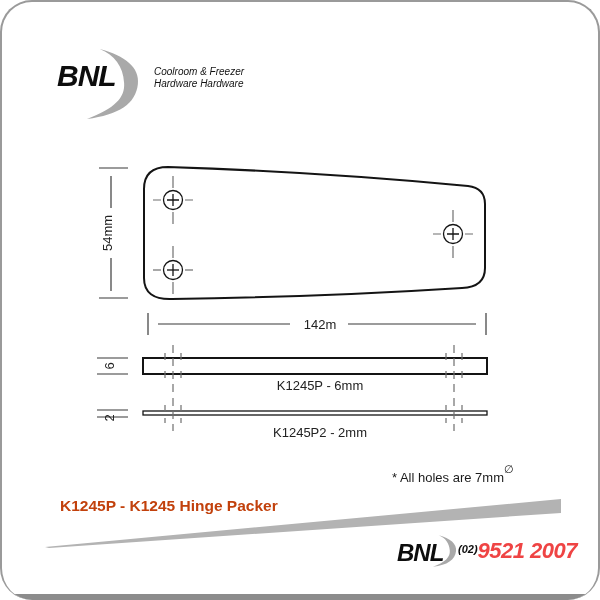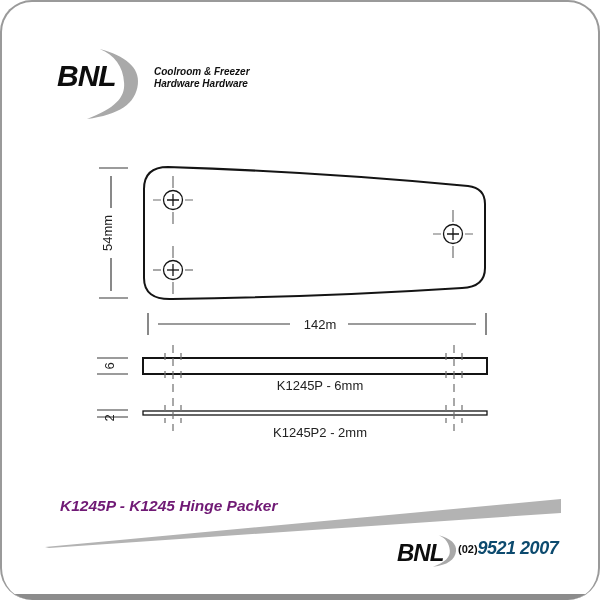--- a/index.html
+++ b/index.html
@@ -11,53 +11,53 @@
     border-radius:32px;
   }
   .abs{position:absolute;}
   
   .bnl-big{
     left:55px;top:57px;font-size:30px;font-weight:bold;font-style:italic;
     color:#0d0d0d;letter-spacing:-1px;z-index:3;
   }
   .swoosh-top{left:84px;top:47px;width:55px;height:70px;z-index:2;}
   .tagline{
-    left:152px;top:64px;font-size:10px;font-weight:bold;font-style:italic;
+    left:152px;top:64px;font-size:10px;font-weight:normal;font-style:italic;
     color:#111;line-height:11.5px;z-index:3;
   }
   
   svg.draw{left:0;top:0;width:600px;height:600px;z-index:1;}
   svg text{font-family:"Liberation Sans", sans-serif;font-size:13px;fill:#222;}
   .outline{fill:none;stroke:#141414;stroke-width:2;}
   .thin{fill:none;stroke:#141414;stroke-width:1.3;}
   .dash{stroke:#6f6f6f;stroke-width:1.2;fill:none;}
   .dim-gray{stroke:#9b9b9b;stroke-width:2;}
   .dim-dark{stroke:#4a4a4a;stroke-width:1.3;}
   
   .note{
     left:390px;top:468px;font-size:13px;color:#1c1c1c;z-index:3;white-space:nowrap;
   }
   .note .dia{display:inline-block;position:relative;top:-9px;font-size:11px;}
   .doc-title{
-    left:58px;top:495px;font-size:15.5px;font-weight:bold;font-style:italic;
-    color:#701a75;z-index:3;white-space:nowrap;
+    left:58px;top:495px;font-size:15.5px;font-weight:bold;
+    color:#c2410c;z-index:3;white-space:nowrap;
   }
   
   .bnl-small{
     left:395px;top:537px;font-size:24px;font-weight:bold;font-style:italic;
     color:#0d0d0d;letter-spacing:-1px;z-index:3;
   }
   .swoosh-bottom{left:431px;top:525px;width:24px;height:48px;z-index:2;}
   .phone{left:456px;top:536px;z-index:3;white-space:nowrap;}
   .phone .area{
-    font-size:11px;font-weight:bold;color:#0d0d0d;
+    font-size:11px;font-weight:bold;font-style:italic;color:#0d0d0d;
     display:inline-block;vertical-align:top;margin-top:5px;
   }
   .phone .num{
-    font-size:18px;font-weight:bold;font-style:italic;color:#0c4a6e;
+    font-size:22px;font-weight:bold;font-style:italic;color:#ef4444;
     display:inline-block;letter-spacing:-0.5px;
   }
   .bottom-bar{left:0;bottom:0;width:600px;height:6px;background:#8c8c8c;z-index:4;}
   .crescent{fill:#a9a9a9;}
 </style>
 </head>
 <body>
 
 <div class="page">
 
@@ -146,20 +146,21 @@
       <line class="dash" x1="460" y1="403" x2="460" y2="421" stroke-dasharray="6 7"></line>
       <line class="dim-gray" x1="95" y1="408" x2="126" y2="408"></line>
       <line class="dim-gray" x1="95" y1="415" x2="126" y2="415"></line>
       <text text-anchor="middle" x="0" y="4" transform="translate(108 416) rotate(-90)">2</text>
       <text text-anchor="middle" x="318" y="435">K1245P2 - 2mm</text>
     </g>
 
     <polygon points="43,545 559,497 559,511 47,546" fill="#b3b3b3"></polygon>
   </svg>
 
+  <div class="abs note"><span>* All holes are 7mm</span><span class="dia">∅</span></div>
 
   <div class="abs doc-title">K1245P - K1245 Hinge Packer</div>
 
   <div class="abs bnl-small">BNL</div>
   <svg class="abs swoosh-bottom" viewBox="0 0 50 66">
     <path class="crescent" d="M 12 0 C 36 6, 50 18, 48 33 C 46 52, 30 62, 0 66 C 26 56, 36 46, 35 32 C 34 16, 26 6, 12 0 Z"></path>
   </svg>
   <div class="abs phone">
     <span class="area">(02)</span><span class="num">9521 2007</span>
   </div>

